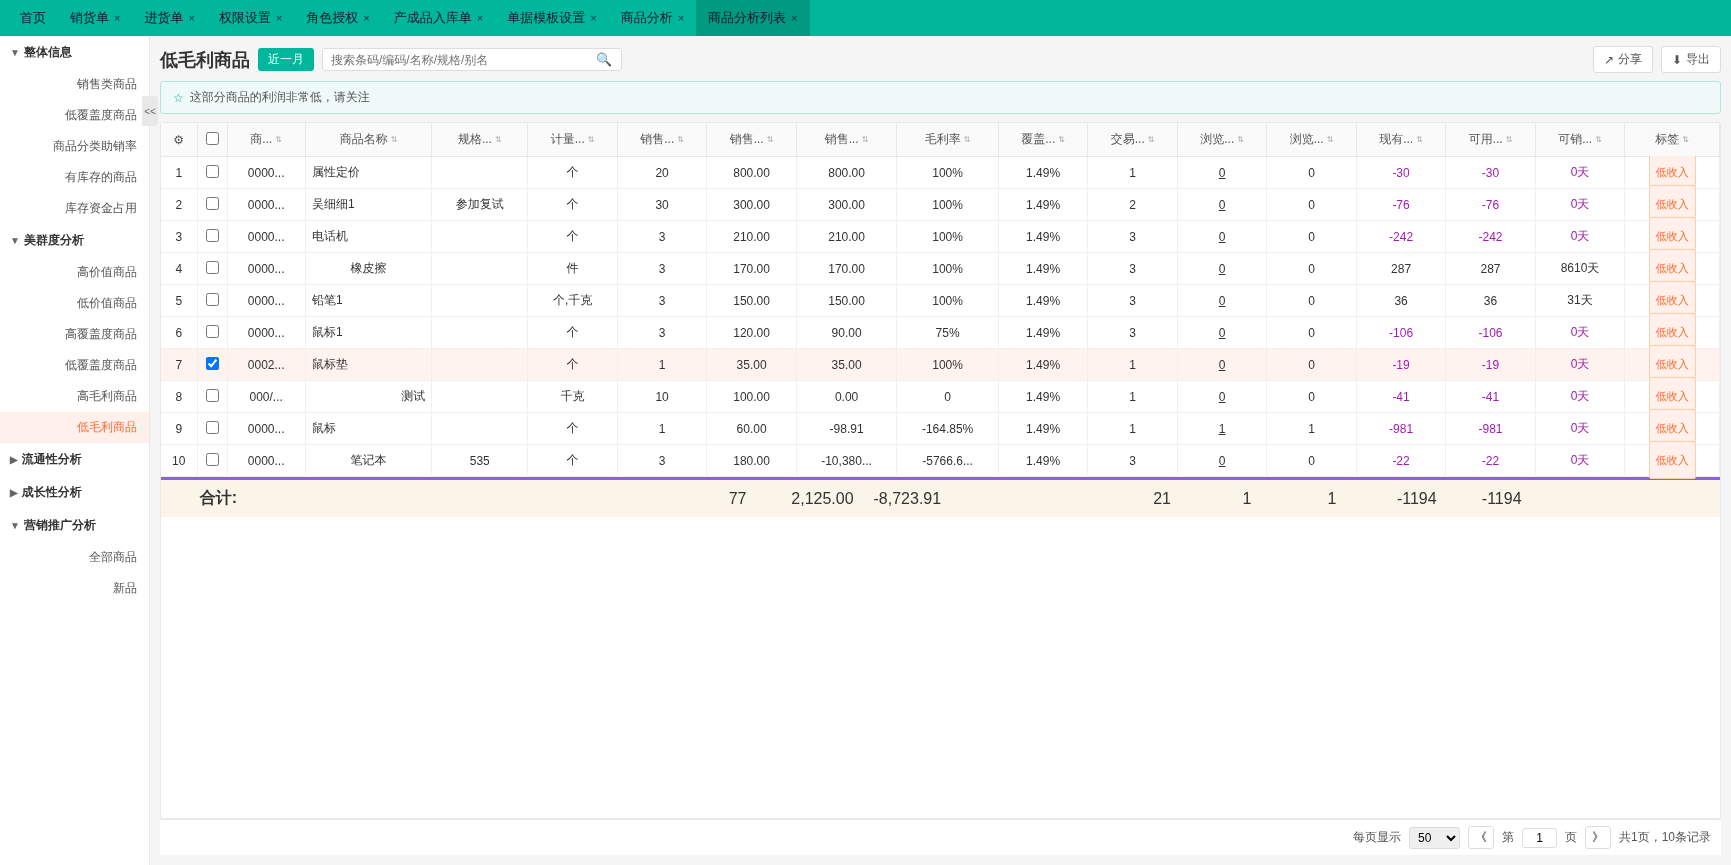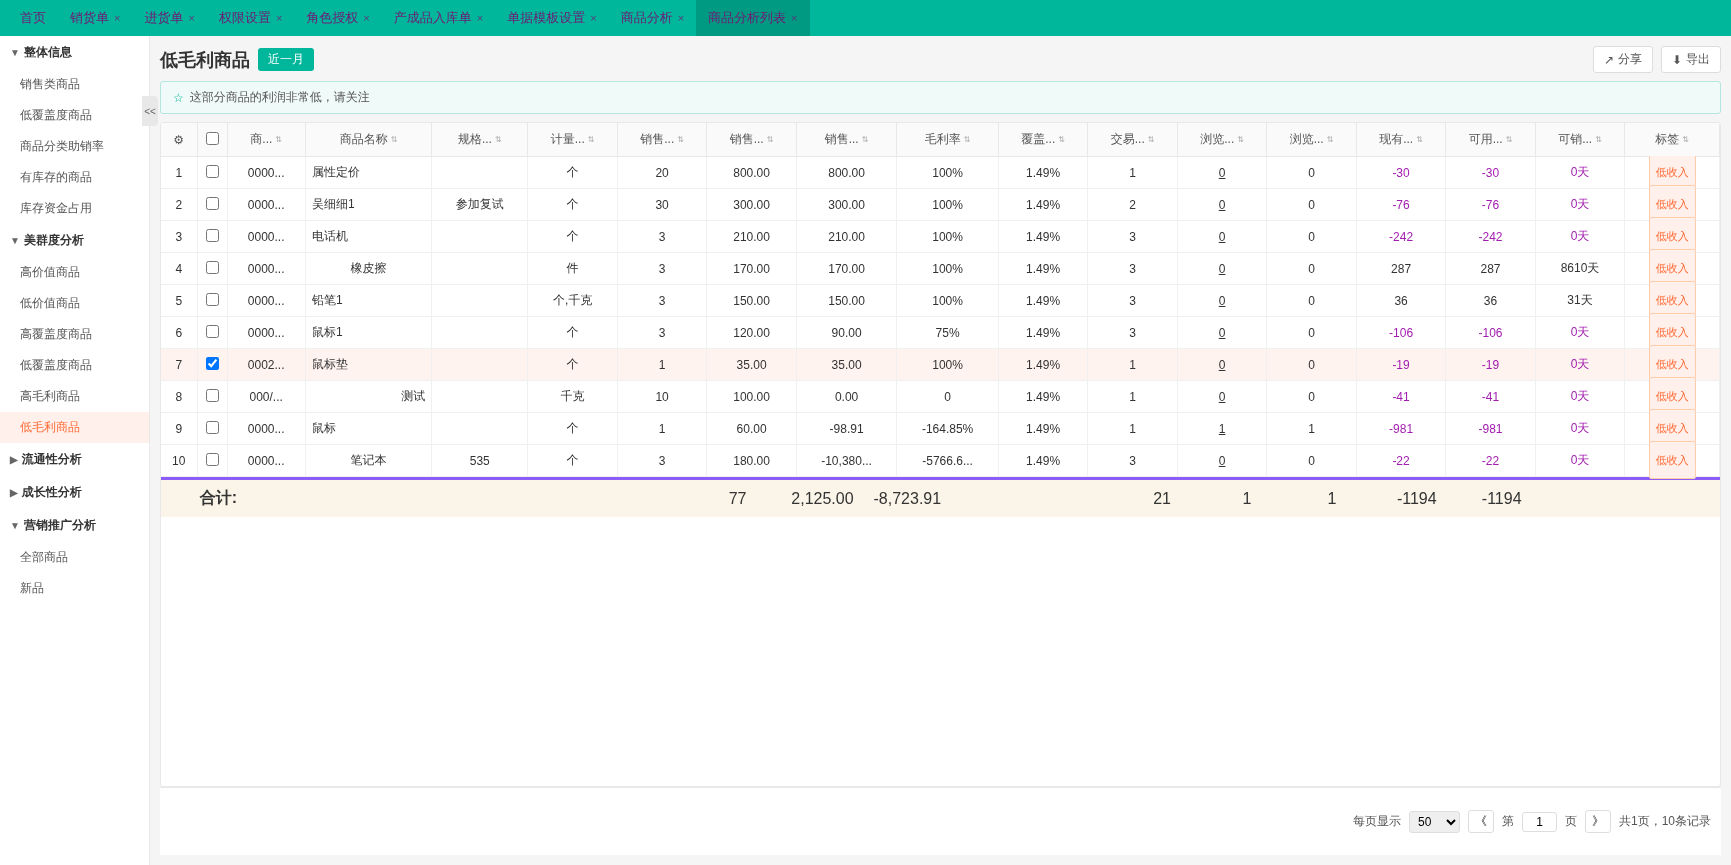--- a/index.html
+++ b/index.html
@@ -7,21 +7,21 @@
 
     
     .top-nav {
       background: #00b69b;
       display: flex;
       align-items: center;
       height: 36px;
       padding: 0 8px;
     }
     .top-nav .nav-item {
-      color: #701a75;
+      color: #0f172a;
       padding: 0 12px;
       height: 36px;
       display: flex;
       align-items: center;
       cursor: pointer;
       font-size: 13px;
       white-space: nowrap;
     }
     .top-nav .nav-item.active { background: rgba(0,0,0,0.15); }
     .top-nav .nav-item .close-x { margin-left: 5px; font-size: 11px; opacity: 0.8; }
@@ -46,20 +46,21 @@
       cursor: pointer;
       font-weight: bold;
     }
     .sidebar-group-header .arrow { margin-right: 4px; color: #666; font-size: 10px; }
     .sidebar-item {
       padding: 7px 12px 7px 20px;
       font-size: 12px;
       color: #555;
       cursor: pointer;
       white-space: nowrap;
+      text-align: right;
     }
     .sidebar-item.active { background: #fff0eb; color: #ff6b35; }
     .collapse-btn {
       position: absolute;
       left: 142px;
       top: 60px;
       width: 16px;
       height: 30px;
       background: #e8e8e8;
       display: flex;
@@ -235,21 +236,21 @@
       flex: 1;
       text-align: center;
       color: #333;
     }
 
     
     .pagination-bar {
       display: flex;
       align-items: center;
       justify-content: flex-end;
-      padding: 22px 10px;
+      padding: 6px 10px;
       background: #fff;
       border-top: 1px solid #e8e8e8;
       font-size: 12px;
       color: #555;
       gap: 8px;
     }
     .pagination-bar select {
       border: 1px solid #ddd;
       border-radius: 3px;
       padding: 2px 4px;
@@ -391,20 +392,24 @@
 
   <div class="collapse-btn">
     <span>&lt;&lt;</span>
   </div>
 
   <main class="main-content">
 
     <div class="page-header">
       <h1 class="page-title">低毛利商品</h1>
       <button class="time-filter-btn">近一月</button>
+      <div class="search-box">
+        <input type="text" placeholder="搜索条码/编码/名称/规格/别名" style="">
+        <span class="search-icon">🔍</span>
+      </div>
       <div class="header-actions">
         <button class="action-btn">
           <span>↗</span>
           <span>分享</span>
         </button>
         <button class="action-btn">
           <span>⬇</span>
           <span>导出</span>
         </button>
       </div>

